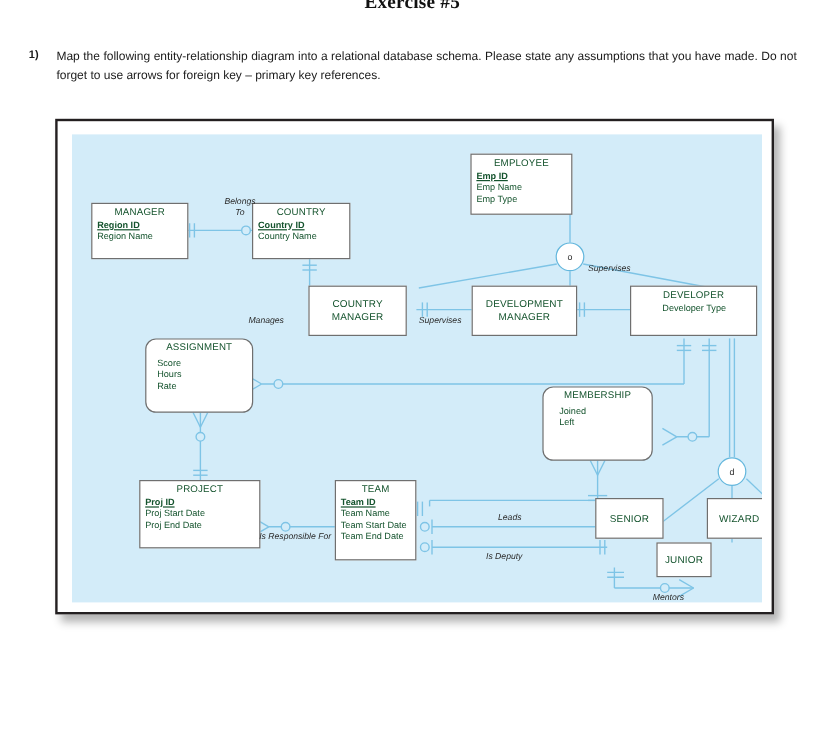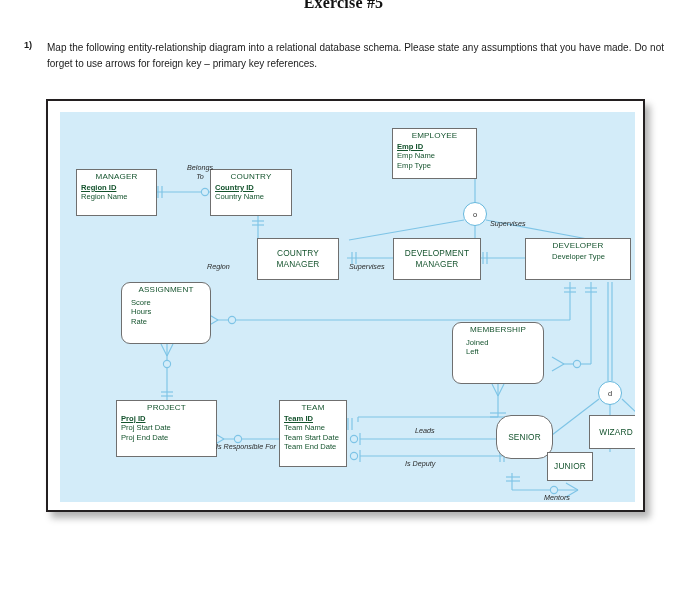--- a/index.html
+++ b/index.html
@@ -284,21 +284,21 @@
     <div class="ent" style="left:219px;top:288px;width:68px;height:67px;">
       <span class="ttl">TEAM</span>
       <span class="attrs">
         <span class="attr pk">Team ID</span>
         <span class="attr">Team Name</span>
         <span class="attr">Team Start Date</span>
         <span class="attr">Team End Date</span>
       </span>
     </div>
 
-    <div class="ent titleonly" style="left:436px;top:303px;width:57px;height:44px;border-radius:15px;">
+    <div class="ent titleonly" style="left:436px;top:303px;width:57px;height:34px;">
       <span class="ttl">SENIOR</span>
     </div>
 
     <div class="ent titleonly" style="left:487px;top:340px;width:46px;height:29px;">
       <span class="ttl">JUNIOR</span>
     </div>
 
     <div class="ent titleonly" style="left:529px;top:303px;width:54px;height:34px;">
       <span class="ttl">WIZARD</span>
     </div>
@@ -310,21 +310,21 @@
     <div class="spec" style="left:538px;top:269px;width:24px;height:24px;">
       <span>d</span>
     </div>
 
     <div class="rlabel two" style="left:120px;top:52px;">
       <span>Belongs</span><br>
       <span>To</span>
     </div>
 
     <div class="rlabel" style="left:147px;top:151px;">
-      <span>Region</span>
+      <span>Manages</span>
     </div>
 
     <div class="rlabel" style="left:289px;top:151px;">
       <span>Supervises</span>
     </div>
 
     <div class="rlabel" style="left:430px;top:108px;">
       <span>Supervises</span>
     </div>
 

